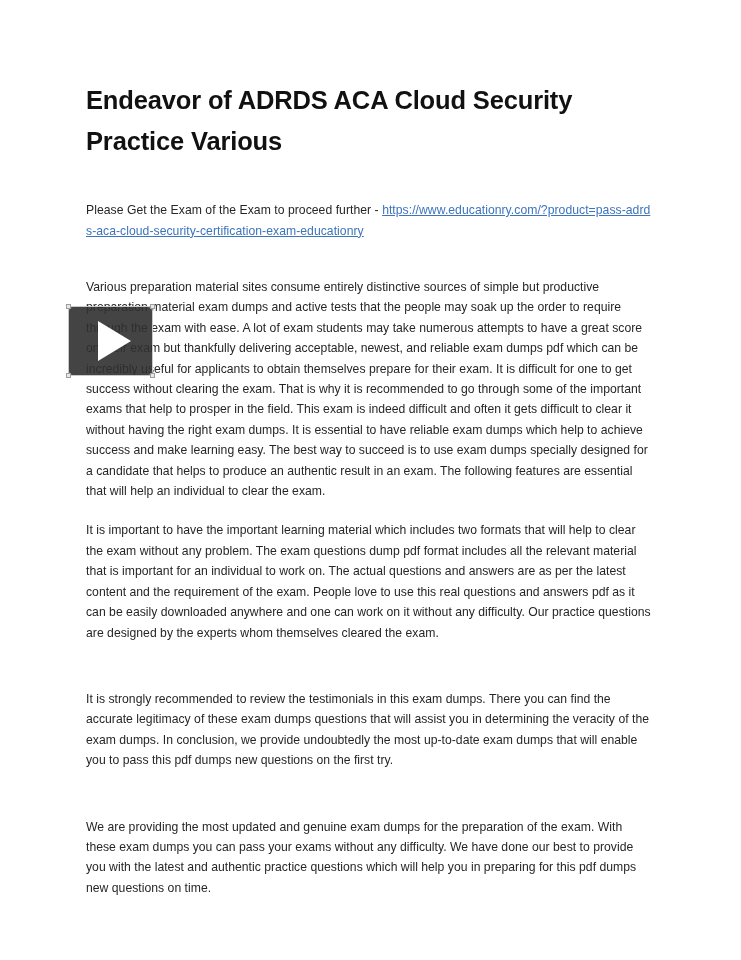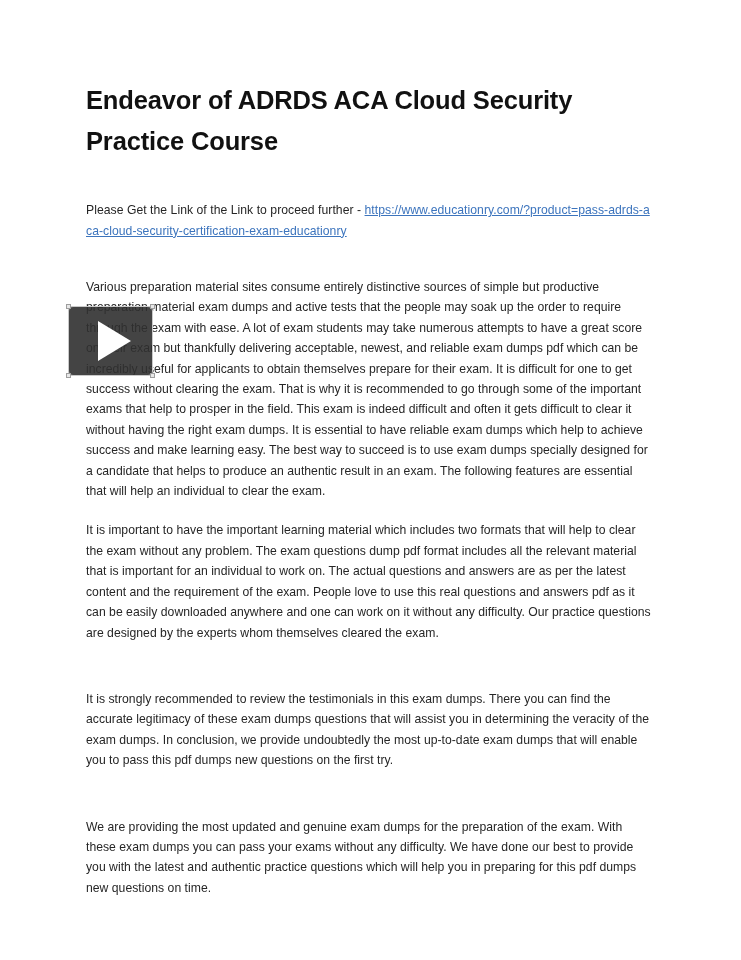--- a/index.html
+++ b/index.html
@@ -108,24 +108,24 @@
     margin-left: 8px;
   }
 </style>
 </head>
 <body>
 
 <div class="page">
 
   <div class="content">
 
-    <h1 class="doc-title">Endeavor of ADRDS ACA Cloud Security Practice Course</h1>
+    <h1 class="doc-title">Endeavor of ADRDS ACA Cloud Security Practice Various</h1>
 
     <p class="link-para">
-      <span>Please Get the Link of the Link to proceed further - </span><span class="doc-link">https://www.educationry.com/?product=pass-adrds-aca-cloud-security-certification-exam-educationry</span>
+      <span>Please Get the Exam of the Exam to proceed further - </span><span class="doc-link">https://www.educationry.com/?product=pass-adrds-aca-cloud-security-certification-exam-educationry</span>
     </p>
 
     <div class="gap-lg"></div>
 
     <p class="body-para">Various preparation material sites consume entirely distinctive sources of simple but productive preparation material exam dumps and active tests that the people may soak up the order to require through the exam with ease. A lot of exam students may take numerous attempts to have a great score on their exam but thankfully delivering acceptable, newest, and reliable exam dumps pdf which can be incredibly useful for applicants to obtain themselves prepare for their exam. It is difficult for one to get success without clearing the exam. That is why it is recommended to go through some of the important exams that help to prosper in the field. This exam is indeed difficult and often it gets difficult to clear it without having the right exam dumps. It is essential to have reliable exam dumps which help to achieve success and make learning easy. The best way to succeed is to use exam dumps specially designed for a candidate that helps to produce an authentic result in an exam. The following features are essential that will help an individual to clear the exam.</p>
 
     <div class="gap-md"></div>
 
     <p class="body-para">It is important to have the important learning material which includes two formats that will help to clear the exam without any problem. The exam questions dump pdf format includes all the relevant material that is important for an individual to work on. The actual questions and answers are as per the latest content and the requirement of the exam. People love to use this real questions and answers pdf as it can be easily downloaded anywhere and one can work on it without any difficulty. Our practice questions are designed by the experts whom themselves cleared the exam.</p>
 

